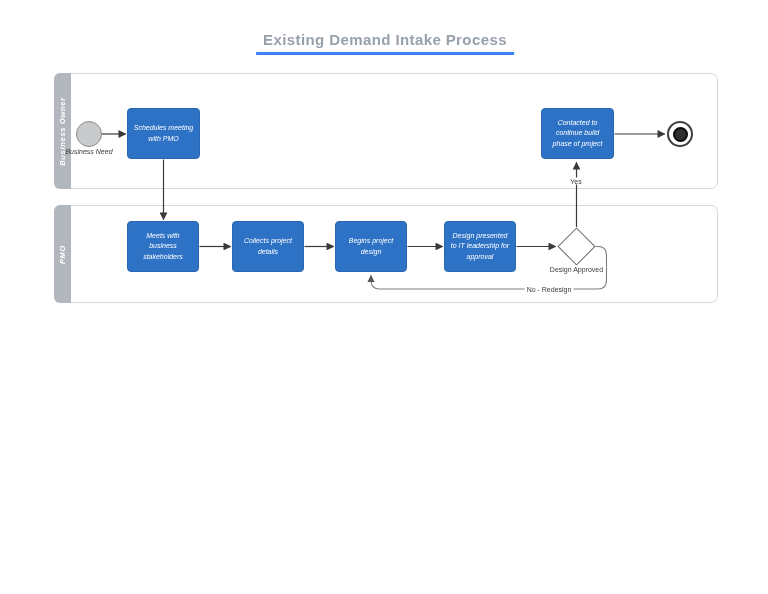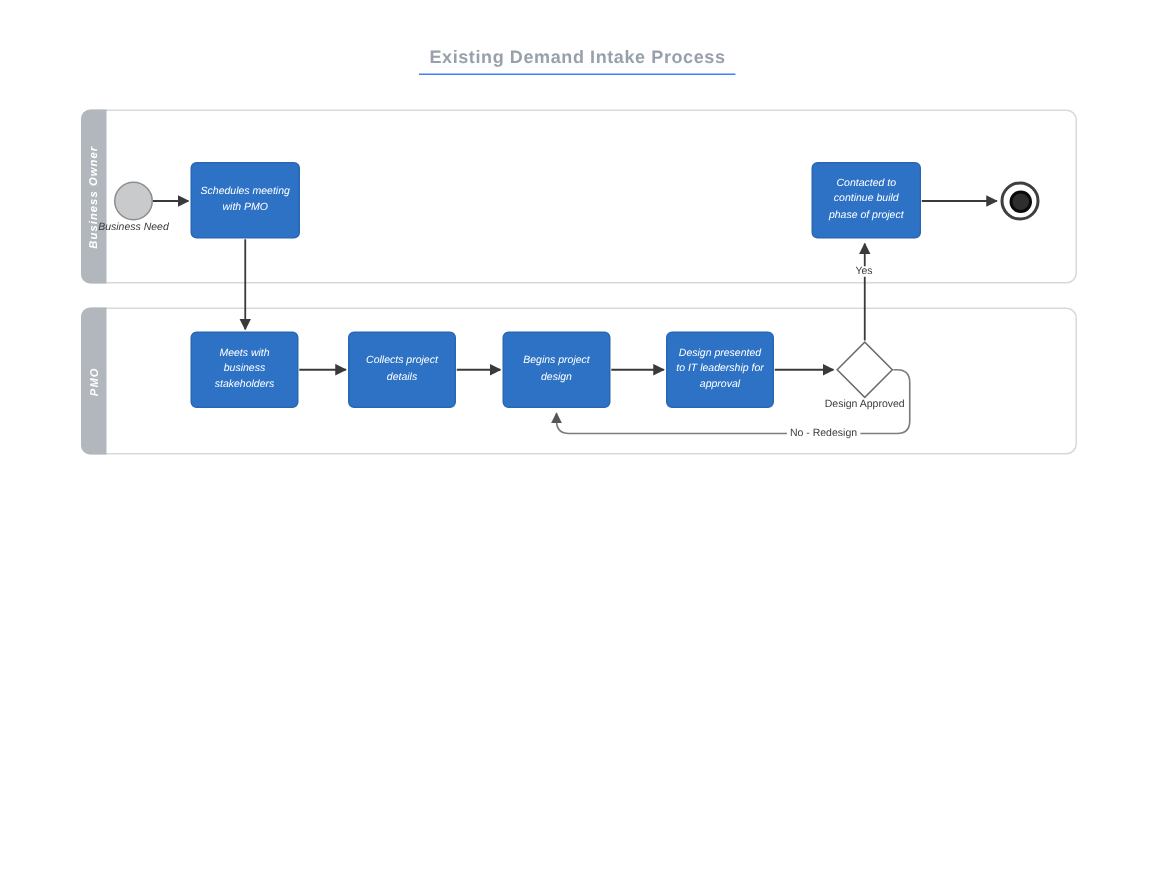--- a/index.html
+++ b/index.html
@@ -1,22 +1,22 @@
 <!DOCTYPE html>
 <html><head>
 <meta charset="utf-8">
 <style>
   * { margin:0; padding:0; box-sizing:border-box; }
   html,body { width:768px; height:594px; background:#ffffff; font-family:"Liberation Sans", sans-serif; }
   .canvas { position:relative; width:768px; height:594px; background:#fff; overflow:hidden; }
 
   .diagram-title {
     position:absolute; top:31px; left:385px; transform:translateX(-50%);
-    font-size:12px; font-weight:bold; letter-spacing:0.4px;
-    color:#98a1ab; border-bottom:1px solid #3b82f6; padding:0 7px 4px 7px;
+    font-size:15px; font-weight:bold; letter-spacing:0.4px;
+    color:#98a1ab; border-bottom:3px solid #3b82f6; padding:0 7px 4px 7px;
     white-space:nowrap;
   }
 
   .lane {
     position:absolute; left:54px; width:664px; background:#ffffff;
     border:1.5px solid #d5d9dd; border-radius:7px;
   }
   .lane-bar {
     position:absolute; left:-1px; top:-1px; width:17px; height:calc(100% + 2px);
     background:#b1b7bc; border-radius:6px 0 0 6px;

